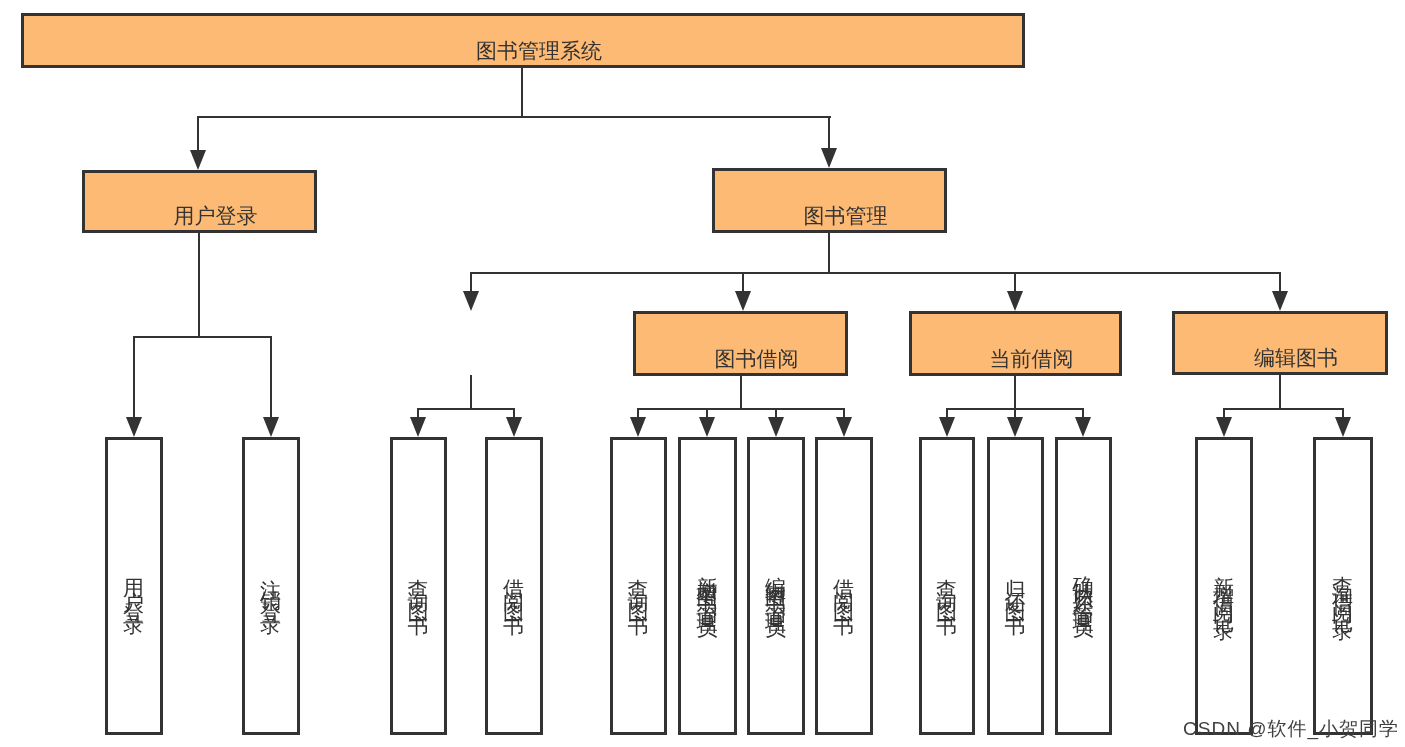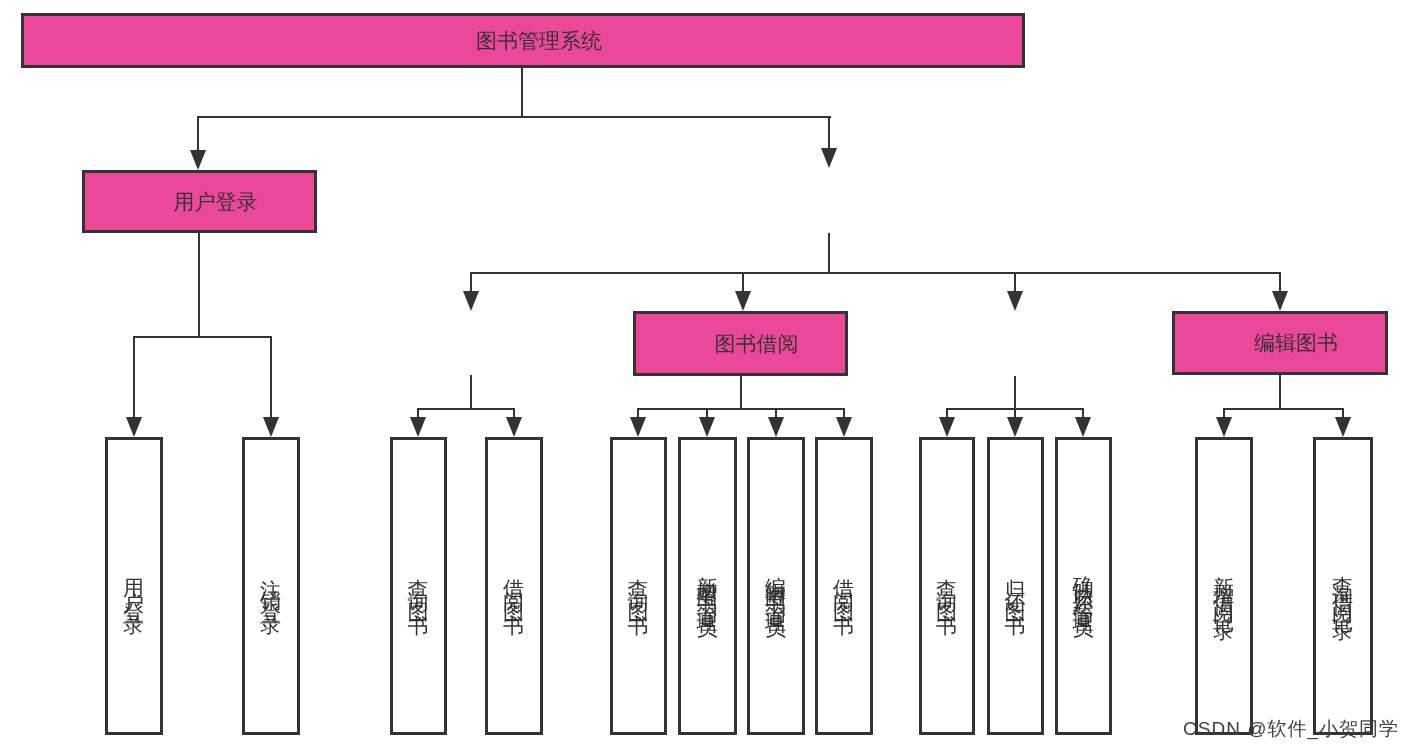--- a/index.html
+++ b/index.html
@@ -2,22 +2,22 @@
 <html><head>
 <meta charset="utf-8">
 <style>
   html,body{margin:0;padding:0;background:#ffffff;}
   #stage{
     position:relative;width:1405px;height:747px;overflow:hidden;
     background:#ffffff;font-family:"Liberation Sans","DejaVu Sans",sans-serif;
     color:#333333;
   }
   .box{
-    position:absolute;box-sizing:border-box;background:#ec4899;
-    border:3px solid #333333;display:flex;align-items:center;justify-content:center;
+    position:absolute;box-sizing:border-box;background:#fdba74;
+    border:3px solid #333333;display:flex;align-items:flex-end;justify-content:center;
     font-size:21px;color:#333333;white-space:nowrap;padding-left:32px;
   }
   .vbox{
     position:absolute;box-sizing:border-box;background:#ffffff;
     border:3px solid #333333;display:flex;align-items:center;justify-content:center;
     font-size:21px;color:#333333;
   }
   .vbox .vlabel{
     writing-mode:vertical-rl;text-orientation:mixed;line-height:1;
   }
@@ -45,20 +45,23 @@
   <div class="lv" style="left:521px;top:68px;height:49px;"></div>
   <div class="lh" style="left:197px;top:116px;width:634px;"></div>
   <div class="lv" style="left:197px;top:117px;height:33px;"></div>
   <div class="ah" style="left:190px;top:150px;"></div>
   <div class="lv" style="left:828px;top:117px;height:31px;"></div>
   <div class="ah" style="left:821px;top:148px;"></div>
 
   <div class="box" style="left:82px;top:170px;width:235px;height:63px;">
     <span>用户登录</span>
   </div>
+  <div class="box" style="left:712px;top:168px;width:235px;height:65px;">
+    <span>图书管理</span>
+  </div>
 
   <div class="lv" style="left:198px;top:233px;height:104px;"></div>
   <div class="lh" style="left:133px;top:336px;width:139px;"></div>
   <div class="lv" style="left:133px;top:337px;height:80px;"></div>
   <div class="ah" style="left:126px;top:417px;"></div>
   <div class="lv" style="left:270px;top:337px;height:80px;"></div>
   <div class="ah" style="left:263px;top:417px;"></div>
 
   <div class="lv" style="left:828px;top:233px;height:40px;"></div>
   <div class="lh" style="left:470px;top:272px;width:811px;"></div>
@@ -66,20 +69,23 @@
   <div class="ah" style="left:463px;top:291px;"></div>
   <div class="lv" style="left:742px;top:273px;height:20px;"></div>
   <div class="ah" style="left:735px;top:291px;"></div>
   <div class="lv" style="left:1014px;top:273px;height:20px;"></div>
   <div class="ah" style="left:1007px;top:291px;"></div>
   <div class="lv" style="left:1279px;top:273px;height:20px;"></div>
   <div class="ah" style="left:1272px;top:291px;"></div>
 
   <div class="box" style="left:633px;top:311px;width:215px;height:65px;">
     <span>图书借阅</span>
+  </div>
+  <div class="box" style="left:909px;top:311px;width:213px;height:65px;">
+    <span>当前借阅</span>
   </div>
   <div class="box" style="left:1172px;top:311px;width:216px;height:64px;">
     <span>编辑图书</span>
   </div>
 
   <div class="lv" style="left:470px;top:375px;height:34px;"></div>
   <div class="lh" style="left:417px;top:408px;width:98px;"></div>
   <div class="lv" style="left:417px;top:409px;height:9px;"></div>
   <div class="ah" style="left:410px;top:417px;"></div>
   <div class="lv" style="left:513px;top:409px;height:9px;"></div>

